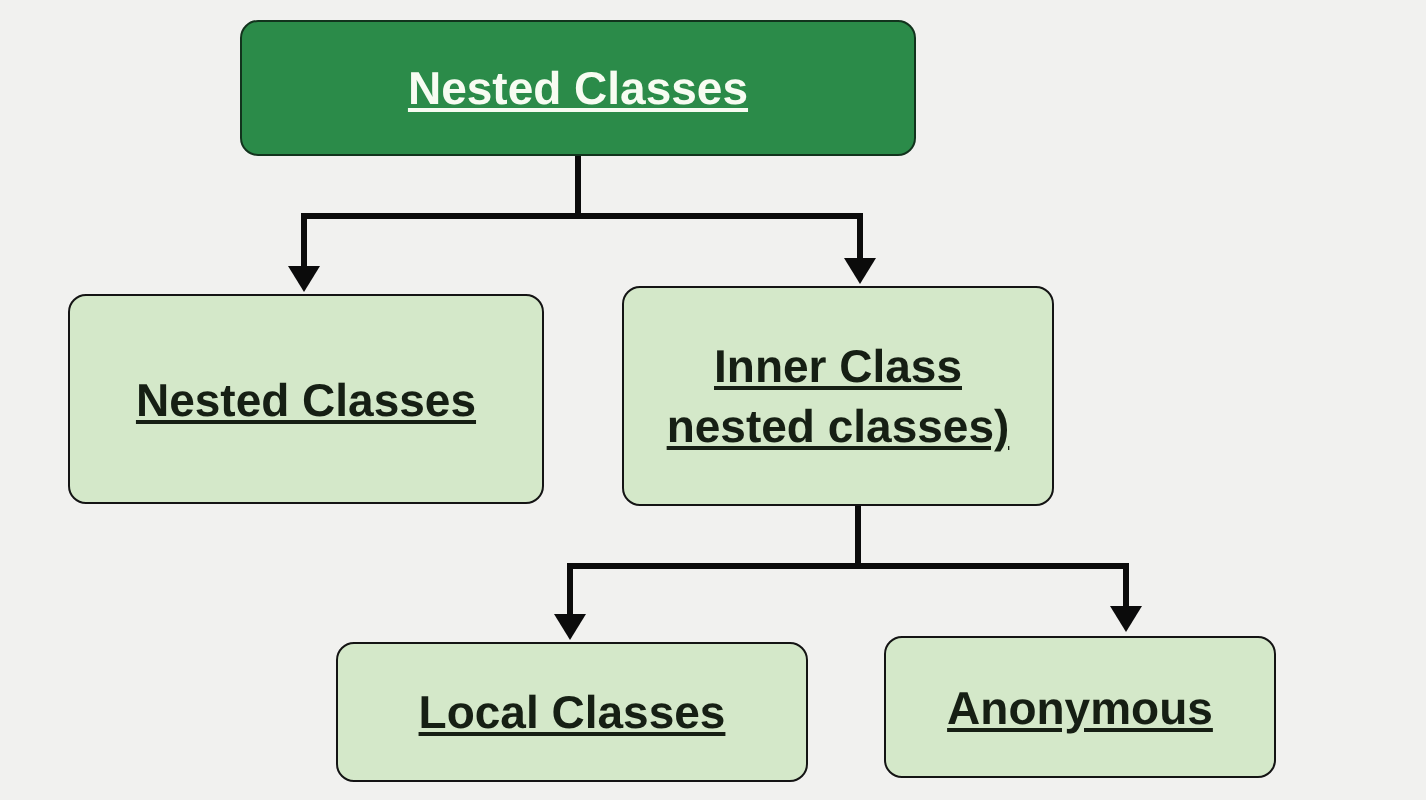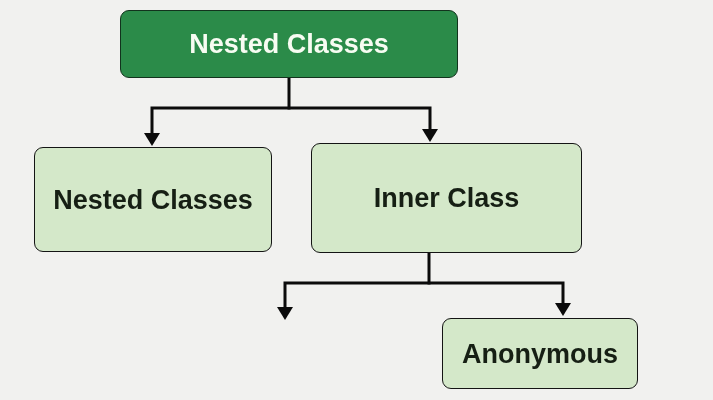--- a/index.html
+++ b/index.html
@@ -40,37 +40,38 @@
   }
   .node {
     position: absolute;
     display: flex;
     flex-direction: column;
     align-items: center;
     justify-content: center;
     text-align: center;
     border-radius: 9px;
     font-weight: bold;
-    font-size: 27px;
+    font-size: 23px;
     line-height: 30px;
+    text-decoration: underline;
   }
   .node-root {
     background: var(--root-fill);
     color: var(--root-text);
     border: 1px solid #12331d;
   }
   .node-child {
     background: var(--child-fill);
     color: var(--child-text);
     border: 1.5px solid var(--child-border);
   }
   
   #node-root         { left: 120px; top: 10px;  width: 338px; height: 68px; }
   #node-static       { left: 34px;  top: 147px; width: 238px; height: 105px; }
-  #node-inner        { left: 311px; top: 143px; width: 271px; height: 110px; }
+  #node-inner        { left: 311px; top: 143px; width: 216px; height: 110px; }
   #node-local        { left: 168px; top: 321px; width: 236px; height: 70px; }
   #node-anonymous    { left: 442px; top: 318px; width: 196px; height: 71px; }
   .node-line { display: block; }
 </style>
 </head>
 <body>
 
 <div class="canvas">
 
   <svg class="connector-layer" width="713" height="400" viewBox="0 0 713 400">
@@ -89,20 +90,24 @@
   <div id="node-root" class="node node-root">
     <span class="node-line">Nested Classes</span>
   </div>
 
   <div id="node-static" class="node node-child">
     <span class="node-line">Nested Classes</span>
   </div>
 
   <div id="node-inner" class="node node-child">
     <span class="node-line">Inner Class</span>
+    <span class="node-line">nested classes)</span>
   </div>
 
+  <div id="node-local" class="node node-child">
+    <span class="node-line">Local Classes</span>
+  </div>
 
   <div id="node-anonymous" class="node node-child">
     <span class="node-line">Anonymous</span>
   </div>
 
 </div>
 
 </body></html>

